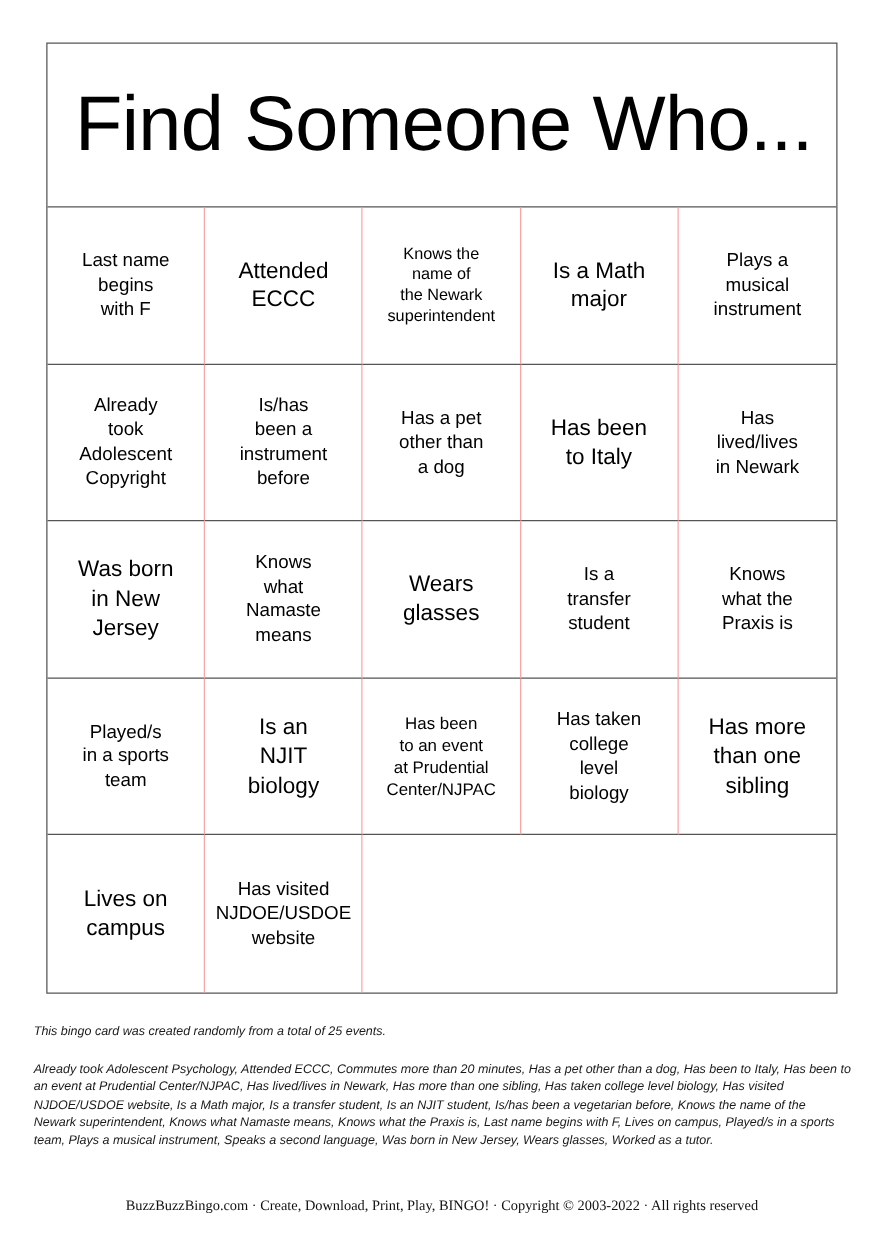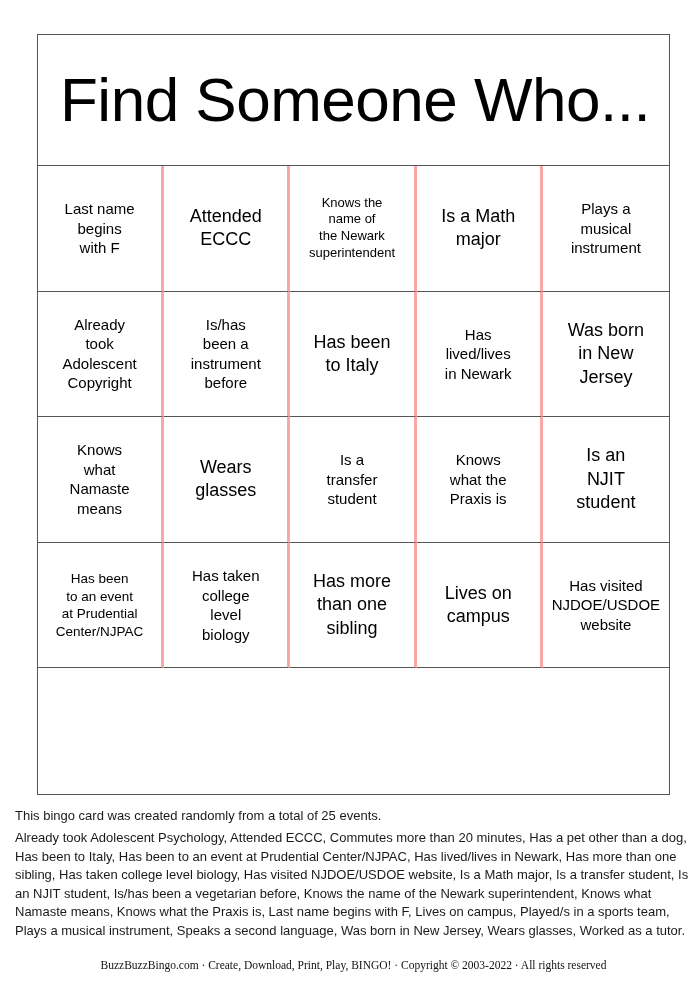--- a/index.html
+++ b/index.html
@@ -55,21 +55,21 @@
 
   .grid {
     display: grid;
     grid-template-columns: repeat(5, 1fr);
     grid-template-rows: repeat(5, 1fr);
     height: 628px;
   }
 
   .cell {
     box-sizing: border-box;
-    border-right: 3px solid #fca5a5;
+    border-right: 1px solid #fca5a5;
     border-bottom: 1px solid #555555;
     display: flex;
     align-items: center;
     justify-content: center;
     text-align: center;
     padding: 4px 5px;
     overflow: hidden;
   }
   .cell:nth-child(5n) { border-right: none; }
   .cell:nth-child(n+21) { border-bottom: none; }
@@ -85,25 +85,26 @@
   .fs-xs  span { font-size: 13px; }
 
   
   .footnote {
     position: absolute;
     left: 7px;
     top: 803px;
     width: 686px;
   }
   .footnote p {
-    margin: 4px;
-    font-size: 13px;
+    margin: 16px;
+    font-size: 10px;
     line-height: 1.42;
     color: #1a1a1a;
     text-align: left;
+    font-style: italic;
   }
   .footnote p.lead { margin-bottom: 0; }
 
   
   .footer {
     position: absolute;
     left: 0;
     top: 955px;
     width: 699px;
     text-align: center;
@@ -155,20 +156,25 @@
 took
 Adolescent
 Copyright</span>
         </div>
         <div class="cell fs-md">
           <span>Is/has
 been a
 instrument
 before</span>
         </div>
+        <div class="cell fs-md">
+          <span>Has a pet
+other than
+a dog</span>
+        </div>
         <div class="cell fs-lg">
           <span>Has been
 to Italy</span>
         </div>
         <div class="cell fs-md">
           <span>Has
 lived/lives
 in Newark</span>
         </div>
         <div class="cell fs-lg">
@@ -189,24 +195,29 @@
         <div class="cell fs-md">
           <span>Is a
 transfer
 student</span>
         </div>
         <div class="cell fs-md">
           <span>Knows
 what the
 Praxis is</span>
         </div>
+        <div class="cell fs-md">
+          <span>Played/s
+in a sports
+team</span>
+        </div>
         <div class="cell fs-lg">
           <span>Is an
 NJIT
-student</span>
+biology</span>
         </div>
         <div class="cell fs-sm">
           <span>Has been
 to an event
 at Prudential
 Center/NJPAC</span>
         </div>
         <div class="cell fs-md">
           <span>Has taken
 college

